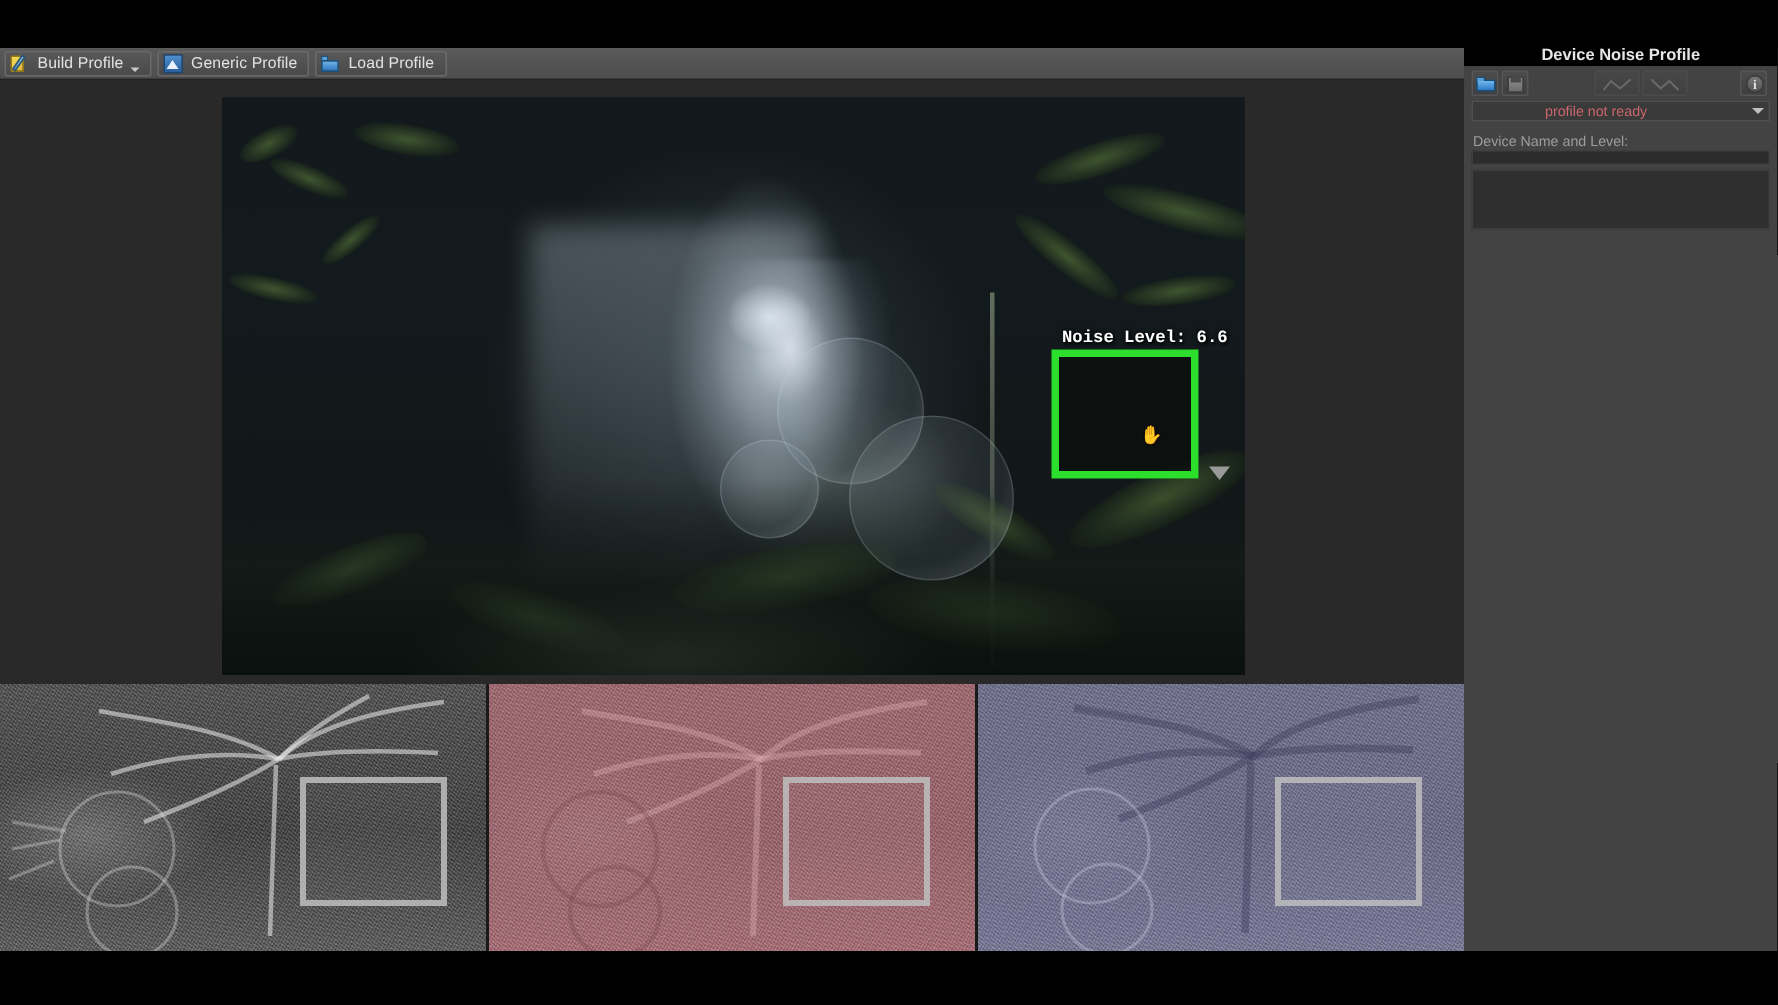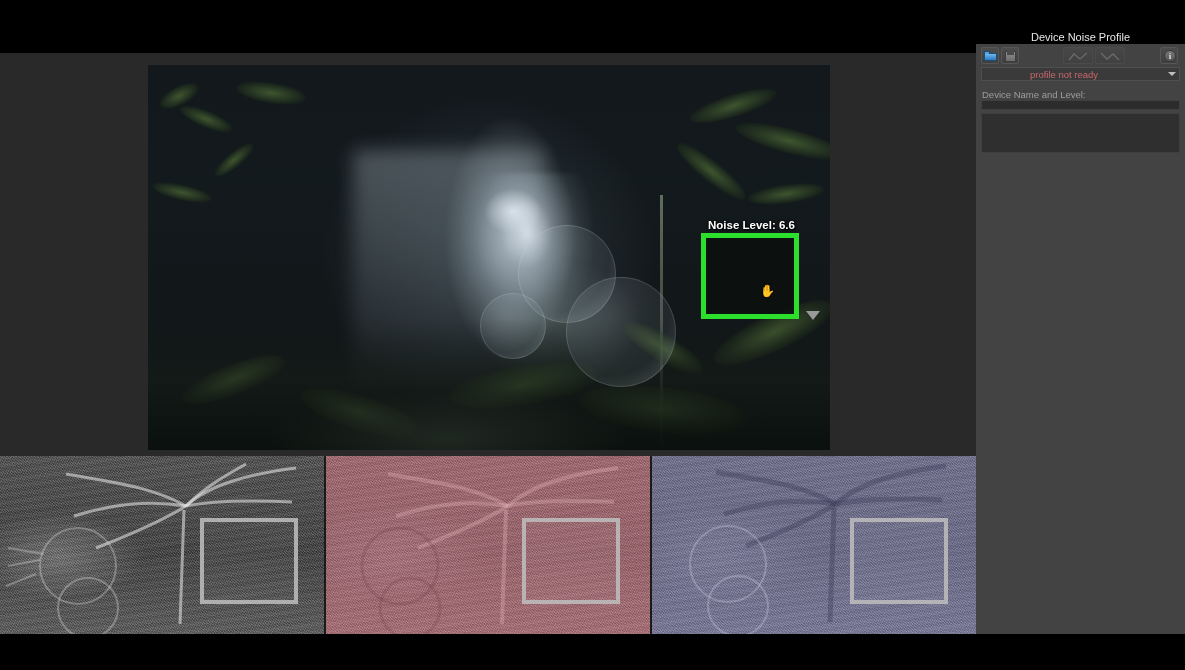--- a/index.html
+++ b/index.html
@@ -127,20 +127,21 @@
     border-radius: 1px 1px 0 0;
   }
 
   
   .canvas-area {
     position: absolute;
     left: 0; top: 53px;
     width: 976px; height: 444px;
     background: #292929;
     overflow: hidden;
+    font-family: Liberation Mono, monospace;
   }
 
   .photo-wrap {
     position: absolute;
     left: 148px; top: 12px;
     width: 682px; height: 385px;
     overflow: hidden;
     background: #0c1216;
   }
   
@@ -314,21 +315,21 @@
     width: 209px; height: 602px;
     background: #434343;
   }
   .panel-title {
     position: absolute;
     left: 0; top: -1px;
     width: 209px;
     text-align: center;
     color: #e6e6e6;
     font-size: 11px;
-    font-weight: normal;
+    font-weight: bold;
     height: 13px;
     overflow: hidden;
     line-height: 13px;
     background: #000;
   }
   .panel-toolbar {
     position: absolute;
     left: 5px; top: 14px;
     width: 199px; height: 19px;
     display: flex;
@@ -453,20 +454,39 @@
     box-sizing: border-box;
   }
 </style>
 </head>
 <body>
 
 <div id="app">
 
   <div class="letterbox-top"></div>
 
+  <div class="tabstrip">
+
+    <div class="tab-btn">
+      <span class="ic ic-pencil-doc"></span>
+      <span class="lbl">Build Profile</span>
+      <span class="caret-mini"></span>
+    </div>
+
+    <div class="tab-btn">
+      <span class="ic ic-peak"></span>
+      <span class="lbl">Generic Profile</span>
+    </div>
+
+    <div class="tab-btn">
+      <span class="ic ic-folder"></span>
+      <span class="lbl">Load Profile</span>
+    </div>
+
+  </div>
 
   <div class="canvas-area">
 
     <div class="photo-wrap">
       <div class="photo"></div>
       <div class="photo-beam"></div>
       <div class="photo-glow"></div>
       <div class="stem"></div>
 
       <div class="foliage f1"></div>

